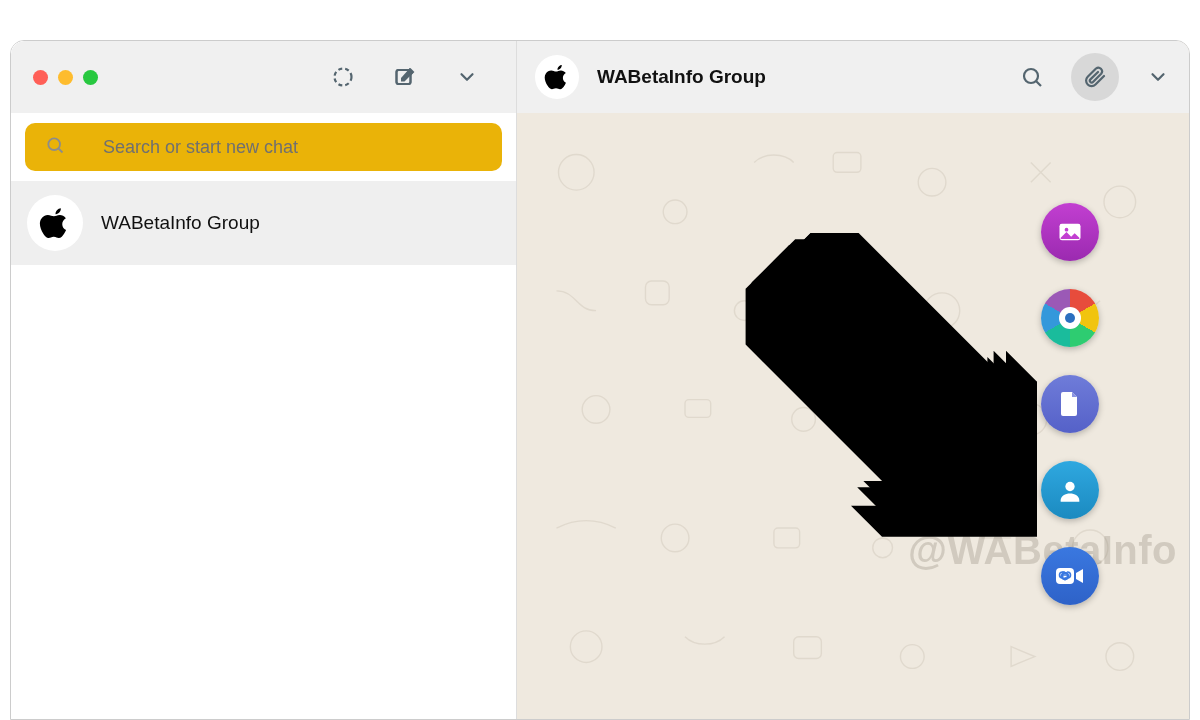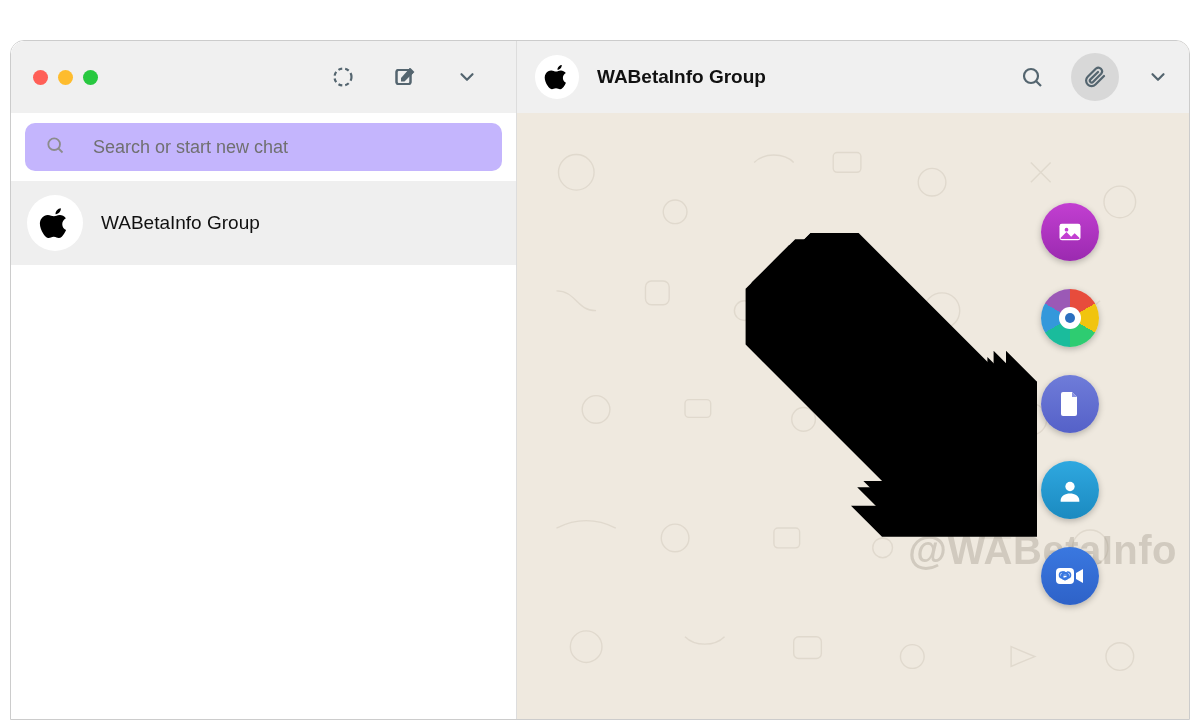--- a/index.html
+++ b/index.html
@@ -61,26 +61,27 @@
     width: 26px; height: 26px;
     color: #54656f;
     display: flex; align-items: center; justify-content: center;
     cursor: pointer;
   }
   .search-wrap {
     padding: 10px 14px;
     background: #fff;
   }
   .search-box {
-    background: #c4b5fd;
+    background: #eab308;
     border-radius: 10px;
     height: 48px;
     display: flex;
     align-items: center;
     padding: 0 14px;
+    gap: 10px;
   }
   .search-box .si { color: #8c8c8c; margin-right: 28px; margin-left: 6px; }
   .search-box input {
     border: 0; outline: 0; background: transparent;
     font-size: 18px; color: #444;
     width: 100%;
   }
   .search-box input::placeholder { color: #707070; }
   .chat-list { flex: 1; }
   .chat-item {

